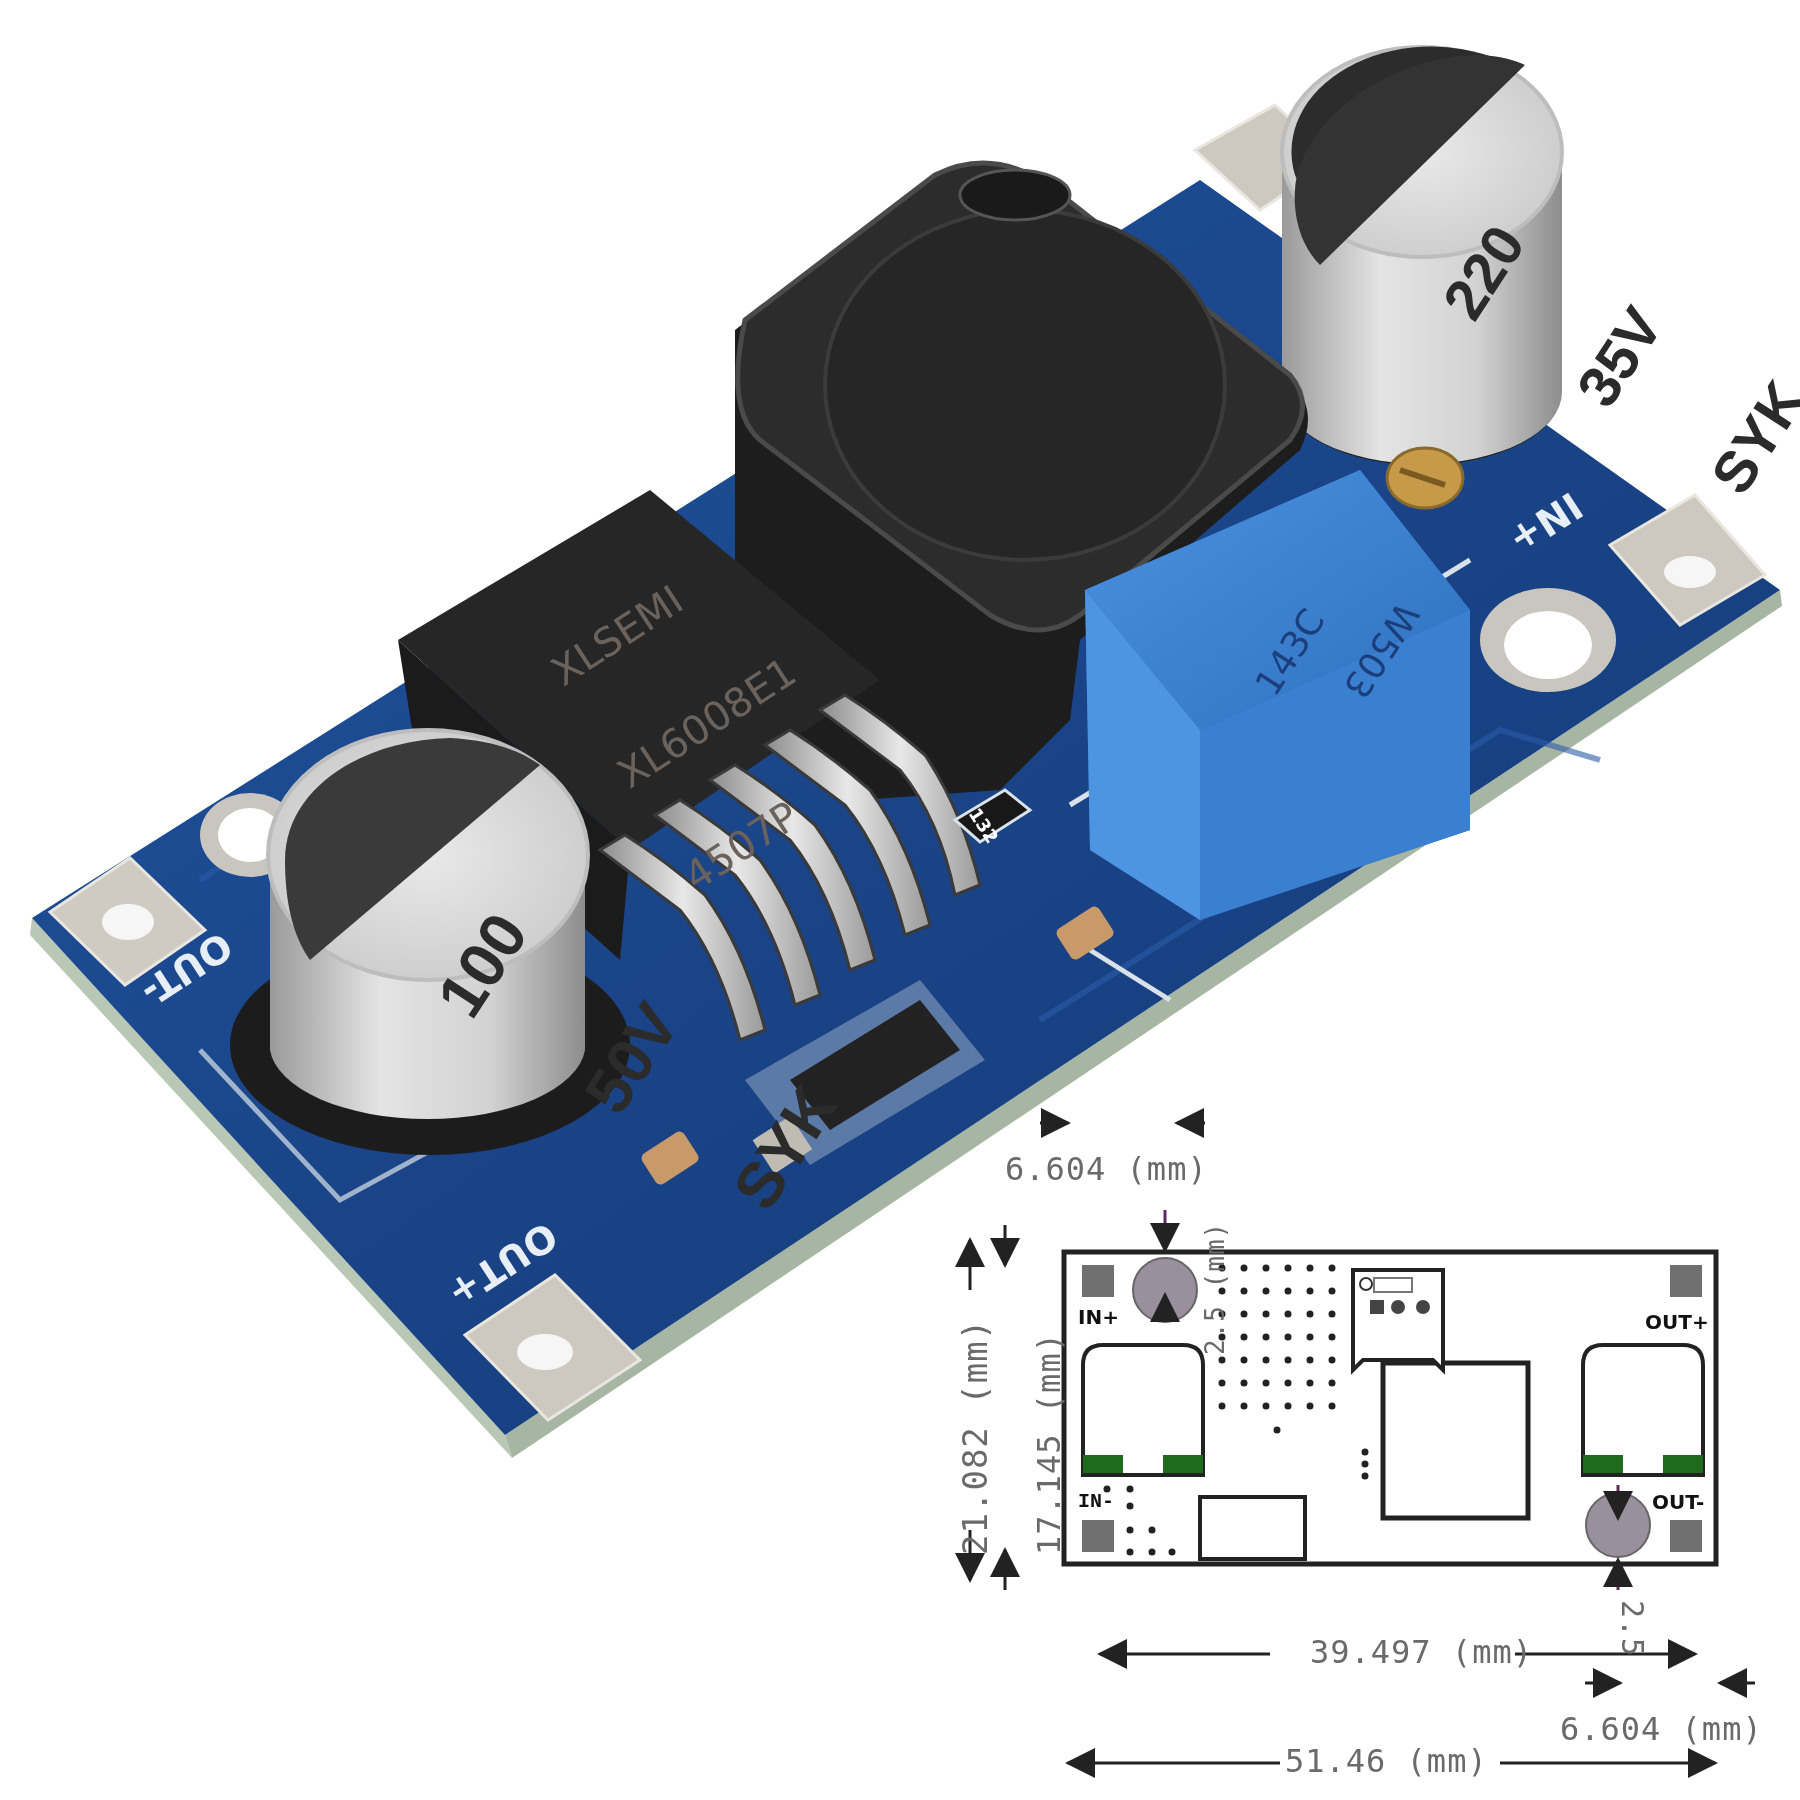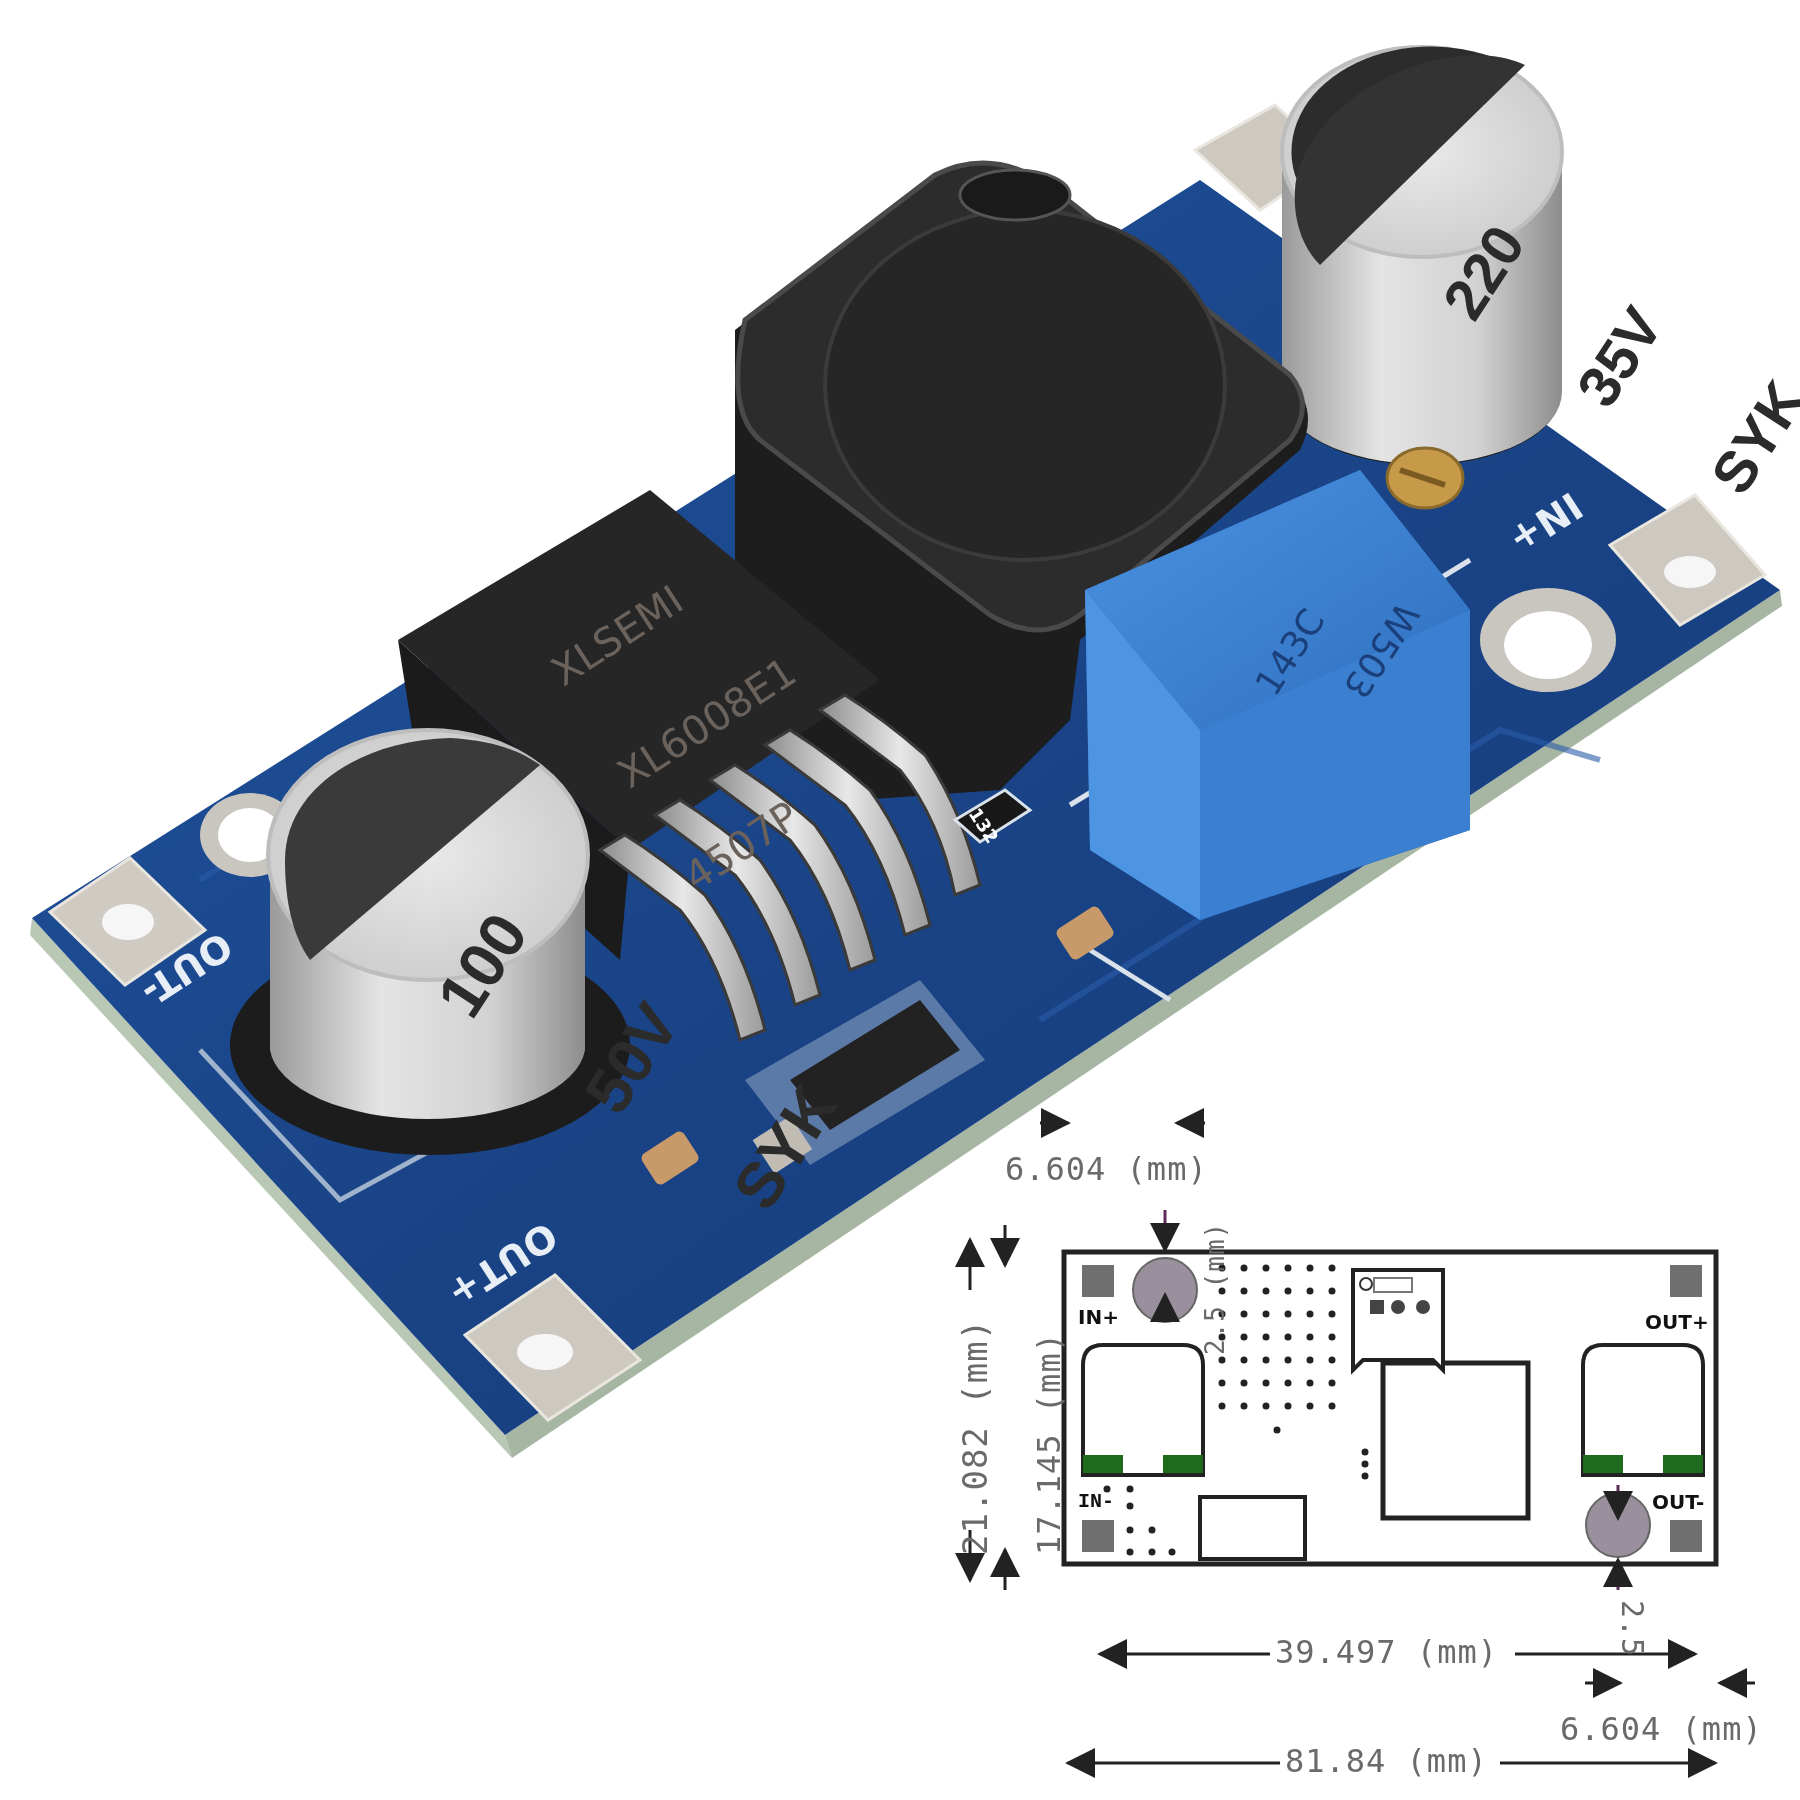--- a/index.html
+++ b/index.html
@@ -289,22 +289,22 @@
 
       <line x1="1280" y1="1763" x2="1068" y2="1763" marker-end="url(#arr)"></line>
       <line x1="1500" y1="1763" x2="1715" y2="1763" marker-end="url(#arr)"></line>
     </g>
   </svg>
 
   <div class="dimtext" style="left:1005px;top:1150px;font-size:32px;">6.604 (mm)</div>
   <div class="dimtext vtext" style="left:1200px;top:1235px;font-size:26px;transform:rotate(-90deg) translateX(-120px);">2.5 (mm)</div>
   <div class="dimtext vtext" style="left:955px;top:1555px;font-size:34px;transform:rotate(-90deg);">21.082 (mm)</div>
   <div class="dimtext vtext" style="left:1030px;top:1555px;font-size:32px;transform:rotate(-90deg);">17.145 (mm)</div>
-  <div class="dimtext" style="left:1275px;top:1633px;font-size:32px;">39.497 (mm)</div>
+  <div class="dimtext" style="left:1310px;top:1633px;font-size:32px;">39.497 (mm)</div>
   <div class="dimtext vtext" style="left:1650px;top:1600px;font-size:30px;transform:rotate(90deg);">2.5</div>
   <div class="dimtext" style="left:1560px;top:1710px;font-size:32px;">6.604 (mm)</div>
-  <div class="dimtext" style="left:1285px;top:1742px;font-size:32px;">81.84 (mm)</div>
+  <div class="dimtext" style="left:1285px;top:1742px;font-size:32px;">51.46 (mm)</div>
 
   <div class="pcblabel" style="left:1078px;top:1305px;">IN+</div>
   <div class="pcblabel" style="left:1078px;top:1490px;font-family:Liberation Mono, monospace;">IN-</div>
   <div class="pcblabel" style="left:1645px;top:1310px;">OUT+</div>
   <div class="pcblabel" style="left:1652px;top:1490px;">OUT-</div>
 </div>
 
 </body></html>

